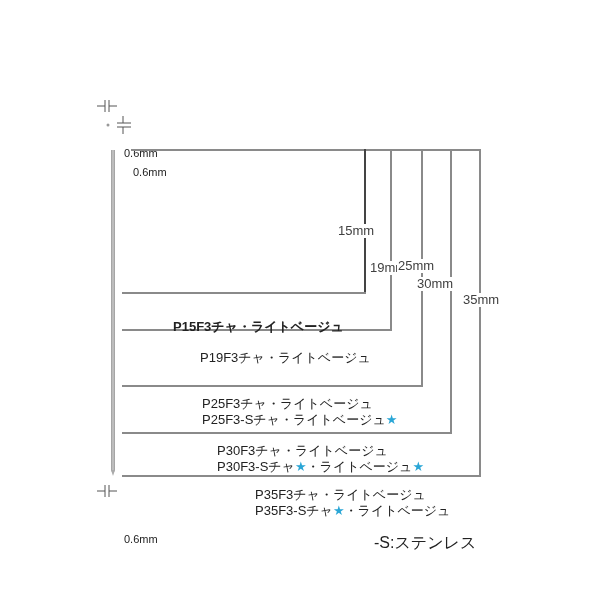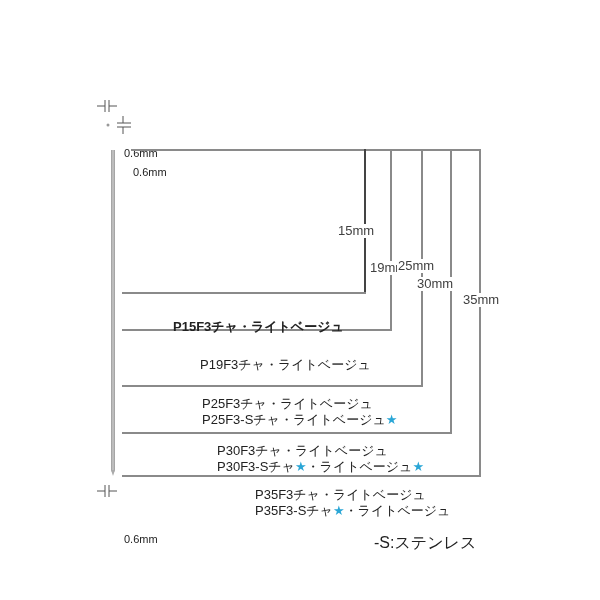--- a/index.html
+++ b/index.html
@@ -59,21 +59,21 @@
 <div class="hl" style="left:122px;top:432px;width:330px;"></div>
 <div class="hl" style="left:122px;top:475px;width:359px;"></div>
 
 <div class="lbl" style="left:337px;top:224px;">15mm</div>
 <div class="lbl" style="left:369px;top:241px;margin-top:20px;">19mm</div>
 <div class="lbl" style="left:397px;top:259px;">25mm</div>
 <div class="lbl" style="left:416px;top:277px;">30mm</div>
 <div class="lbl" style="left:454px;top:293px;margin-left:8px;">35mm</div>
 
 <div class="txt" style="left:173px;top:273px;font-weight:bold;">P15F3チャ・ライトベージュ</div>
-<div class="txt" style="left:200px;top:311px;">P19F3チャ・ライトベージュ</div>
+<div class="txt" style="left:200px;top:304px;">P19F3チャ・ライトベージュ</div>
 
 <div class="txt" style="left:202px;top:350px;">P25F3チャ・ライトベージュ</div>
 <div class="txt" style="left:202px;top:366px;"><span>P25F3-Sチャ・ライトベージュ</span><span class="star">★</span></div>
 
 <div class="txt" style="left:217px;top:397px;">P30F3チャ・ライトベージュ</div>
 <div class="txt" style="left:217px;top:413px;"><span>P30F3-Sチャ</span><span class="star">★</span><span>・ライトベージュ</span><span class="star">★</span></div>
 
 <div class="txt" style="left:255px;top:441px;">P35F3チャ・ライトベージュ</div>
 <div class="txt" style="left:255px;top:457px;"><span>P35F3-Sチャ</span><span class="star">★</span><span>・ライトベージュ</span></div>
 

